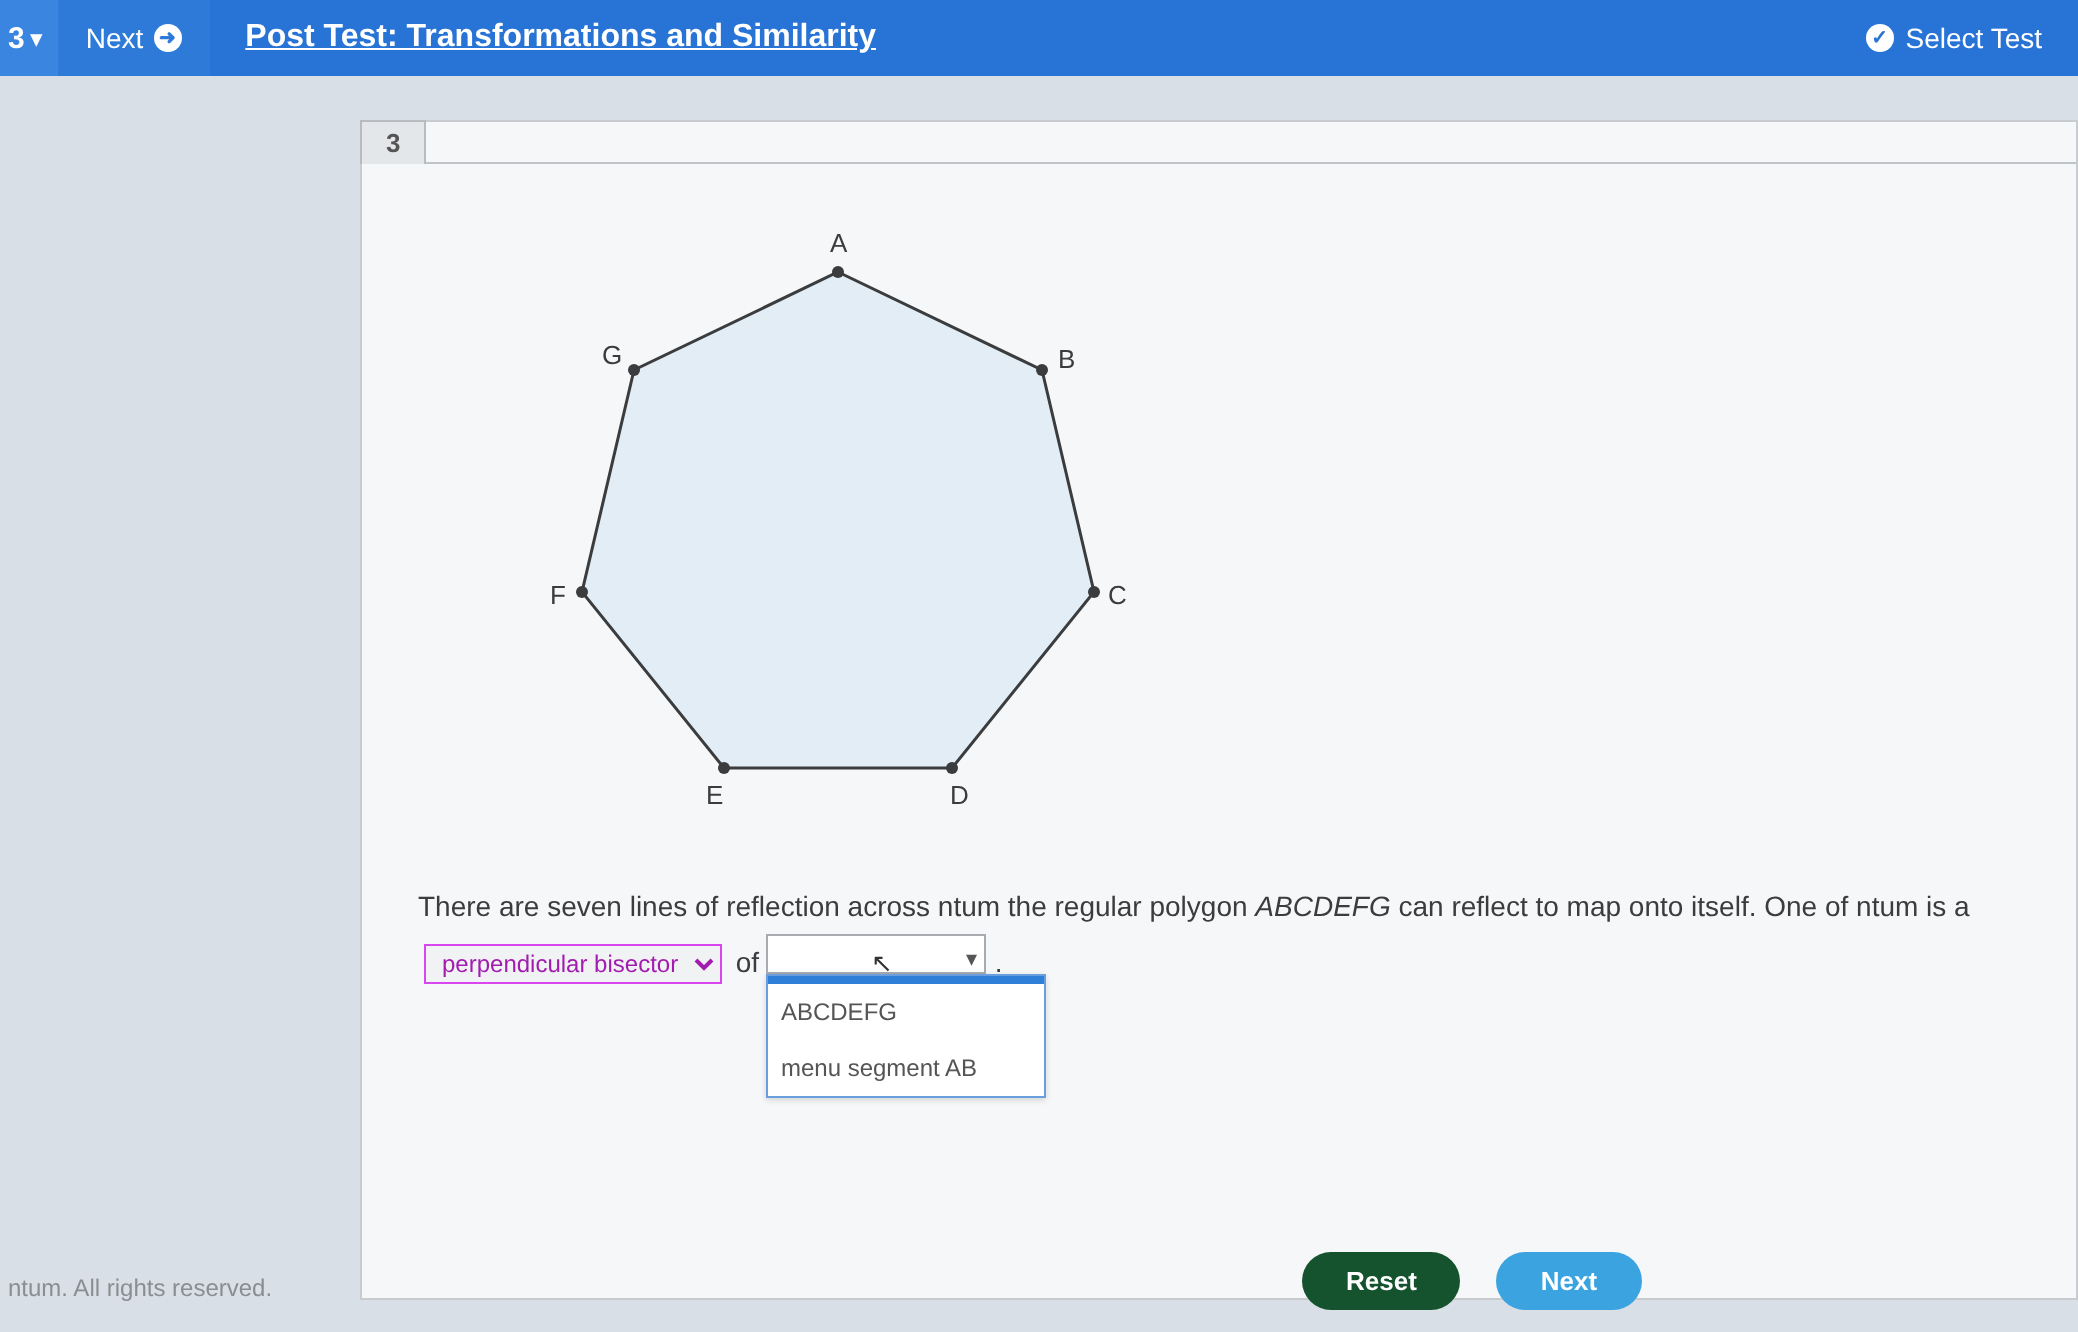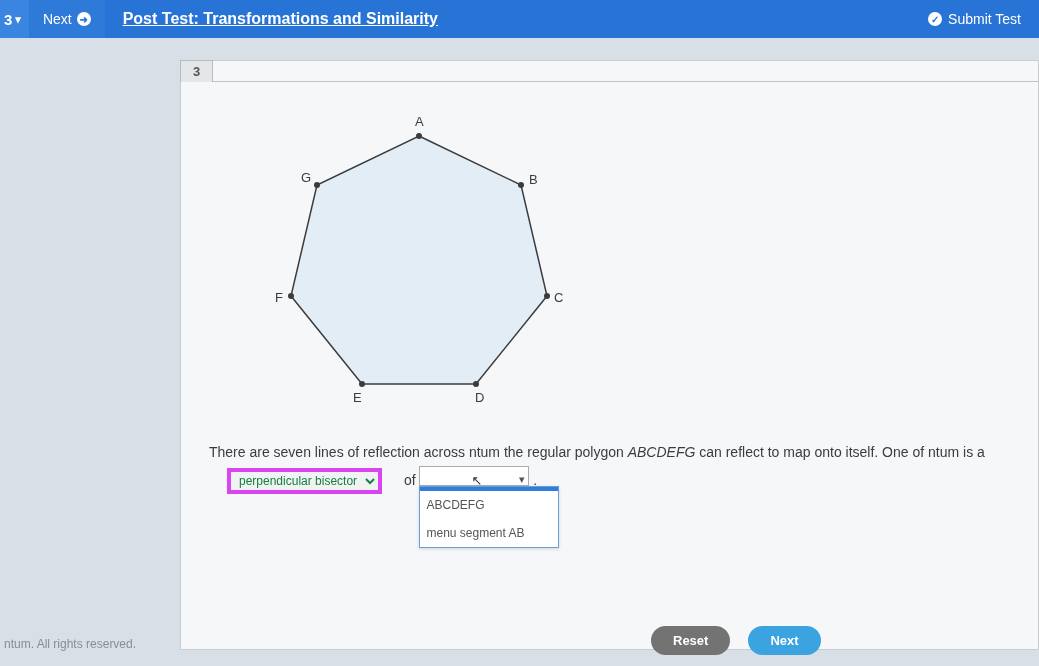--- a/index.html
+++ b/index.html
@@ -95,25 +95,25 @@
 .figure-wrap { width: 340px; margin: 8px 0 8px 40px; }
 .sentence {
   font-size: 14px;
   color:#3a3c3e;
   line-height: 2.0;
   margin-top: 6px;
 }
 .sentence .ital { font-style: italic; }
 select.inline-dd {
   font-size: 12px;
-  color:#15803d;
-  border:4px solid #d946ef;
+  color:#a21caf;
+  border:1px solid #d946ef;
   background:#f0f2f4;
   padding: 1px 4px;
-  margin: 0 18px;
+  margin: 0 3px;
 }
 .dd-wrap { position: relative; display: inline-block; vertical-align: top; }
 .dd-closed {
   display:inline-block;
   border:1px solid #a8acb0;
   background:#fff;
   padding: 1px 22px 1px 6px;
   font-size:12px;
   min-width: 110px;
   height: 20px;
@@ -138,21 +138,21 @@
   position:absolute; top:2px; left:52px; font-size:13px; color:#333;
   pointer-events:none;
 }
 .btn-row { position:absolute; left:470px; top:565px; display:flex; gap:18px; }
 .btn {
   border:none; border-radius: 18px;
   padding: 7px 22px;
   font-size: 13px; font-weight:600;
   color:#fff; cursor:pointer;
 }
-.btn-reset { background:#737373; }
+.btn-reset { background:#14532d; }
 .btn-next  { background:#3aa3e0; }
 .footer {
   position:absolute; left:0; bottom:15px;
   font-size:12px; color:#8a8e92;
   padding-left:4px;
 }
 svg .hep { fill:#e3edf5; stroke:#3a3c3e; stroke-width:1.5; }
 svg .pt  { fill:#3a3c3e; }
 svg .lbl { font-size:13px; fill:#3a3c3e; font-family:inherit; }
 </style>
@@ -164,21 +164,21 @@
     <span>3</span>
     <span style="margin-left:3px;font-size:11px;">▾</span>
   </div>
   <div class="nav-next">
     <span>Next</span>
     <span class="circ">➜</span>
   </div>
   <div class="test-title">Post Test: Transformations and Similarity</div>
   <div class="submit-test">
     <span class="check">✓</span>
-    <span>Submit Test</span>
+    <span>Select Test</span>
   </div>
 </div>
 
 <div class="page">
   <span class="tab">3</span>
   <div class="tab-line"></div>
 
   <div class="content">
 
     <div class="figure-wrap">

